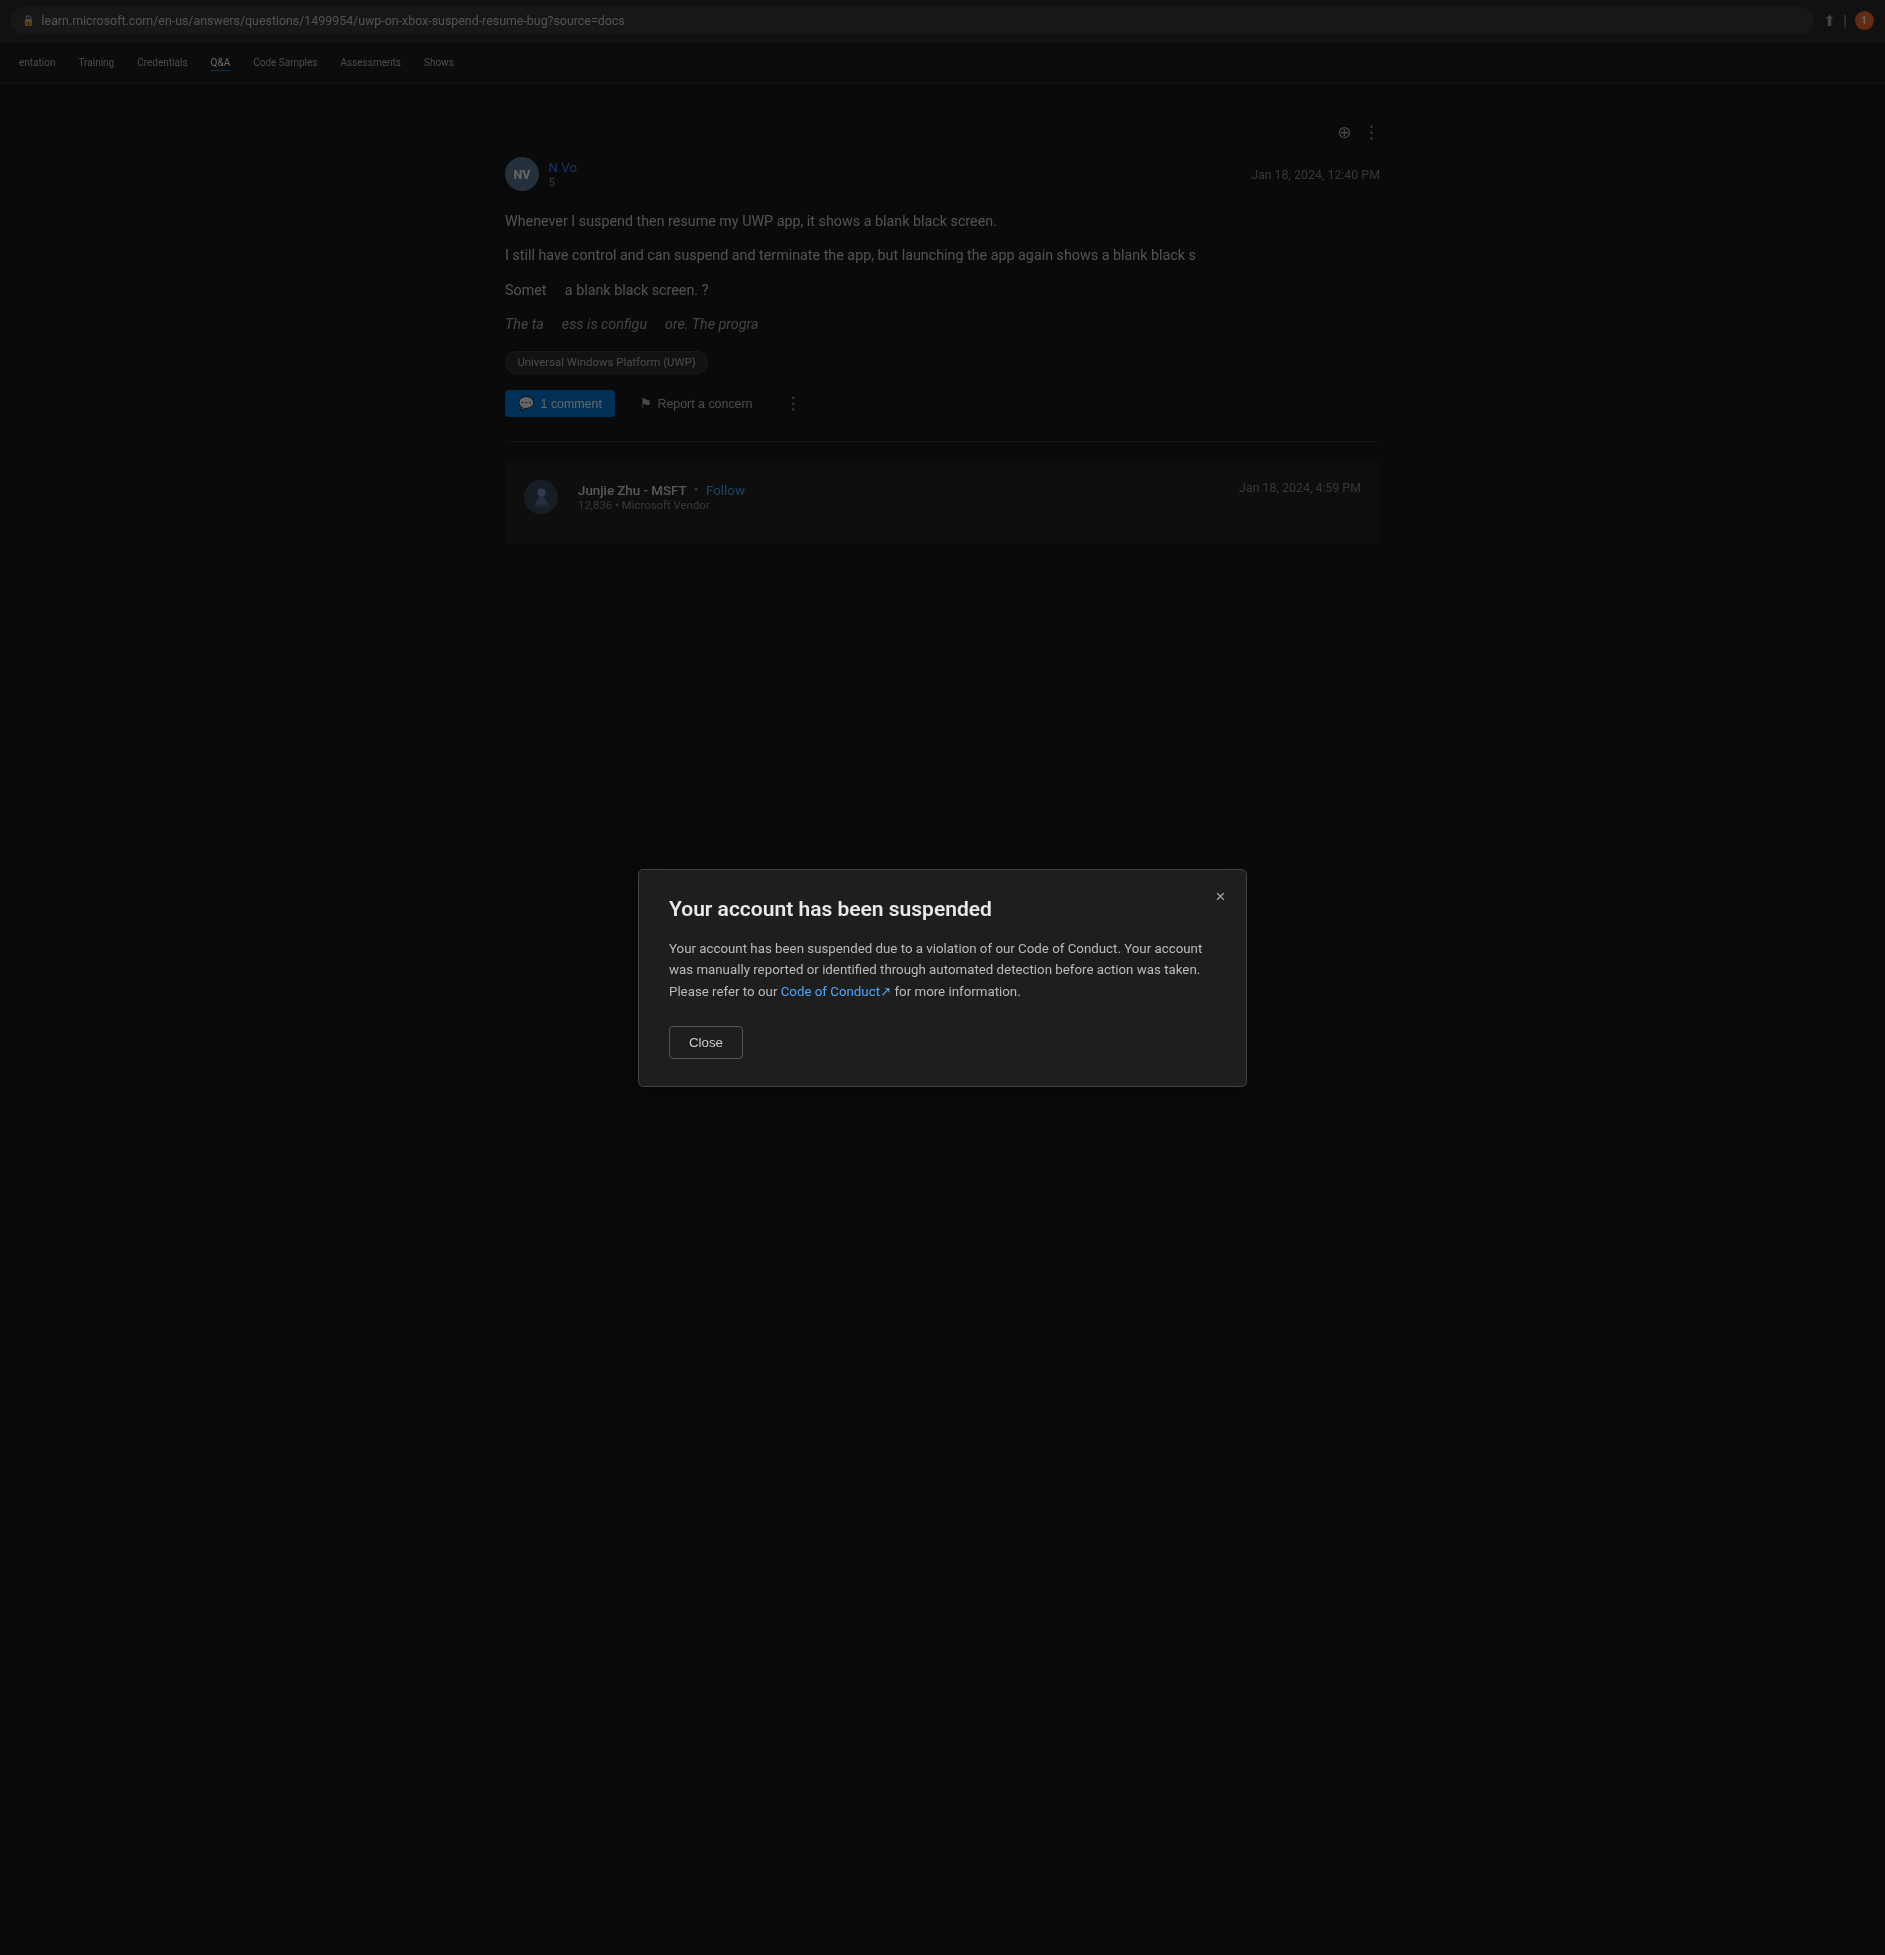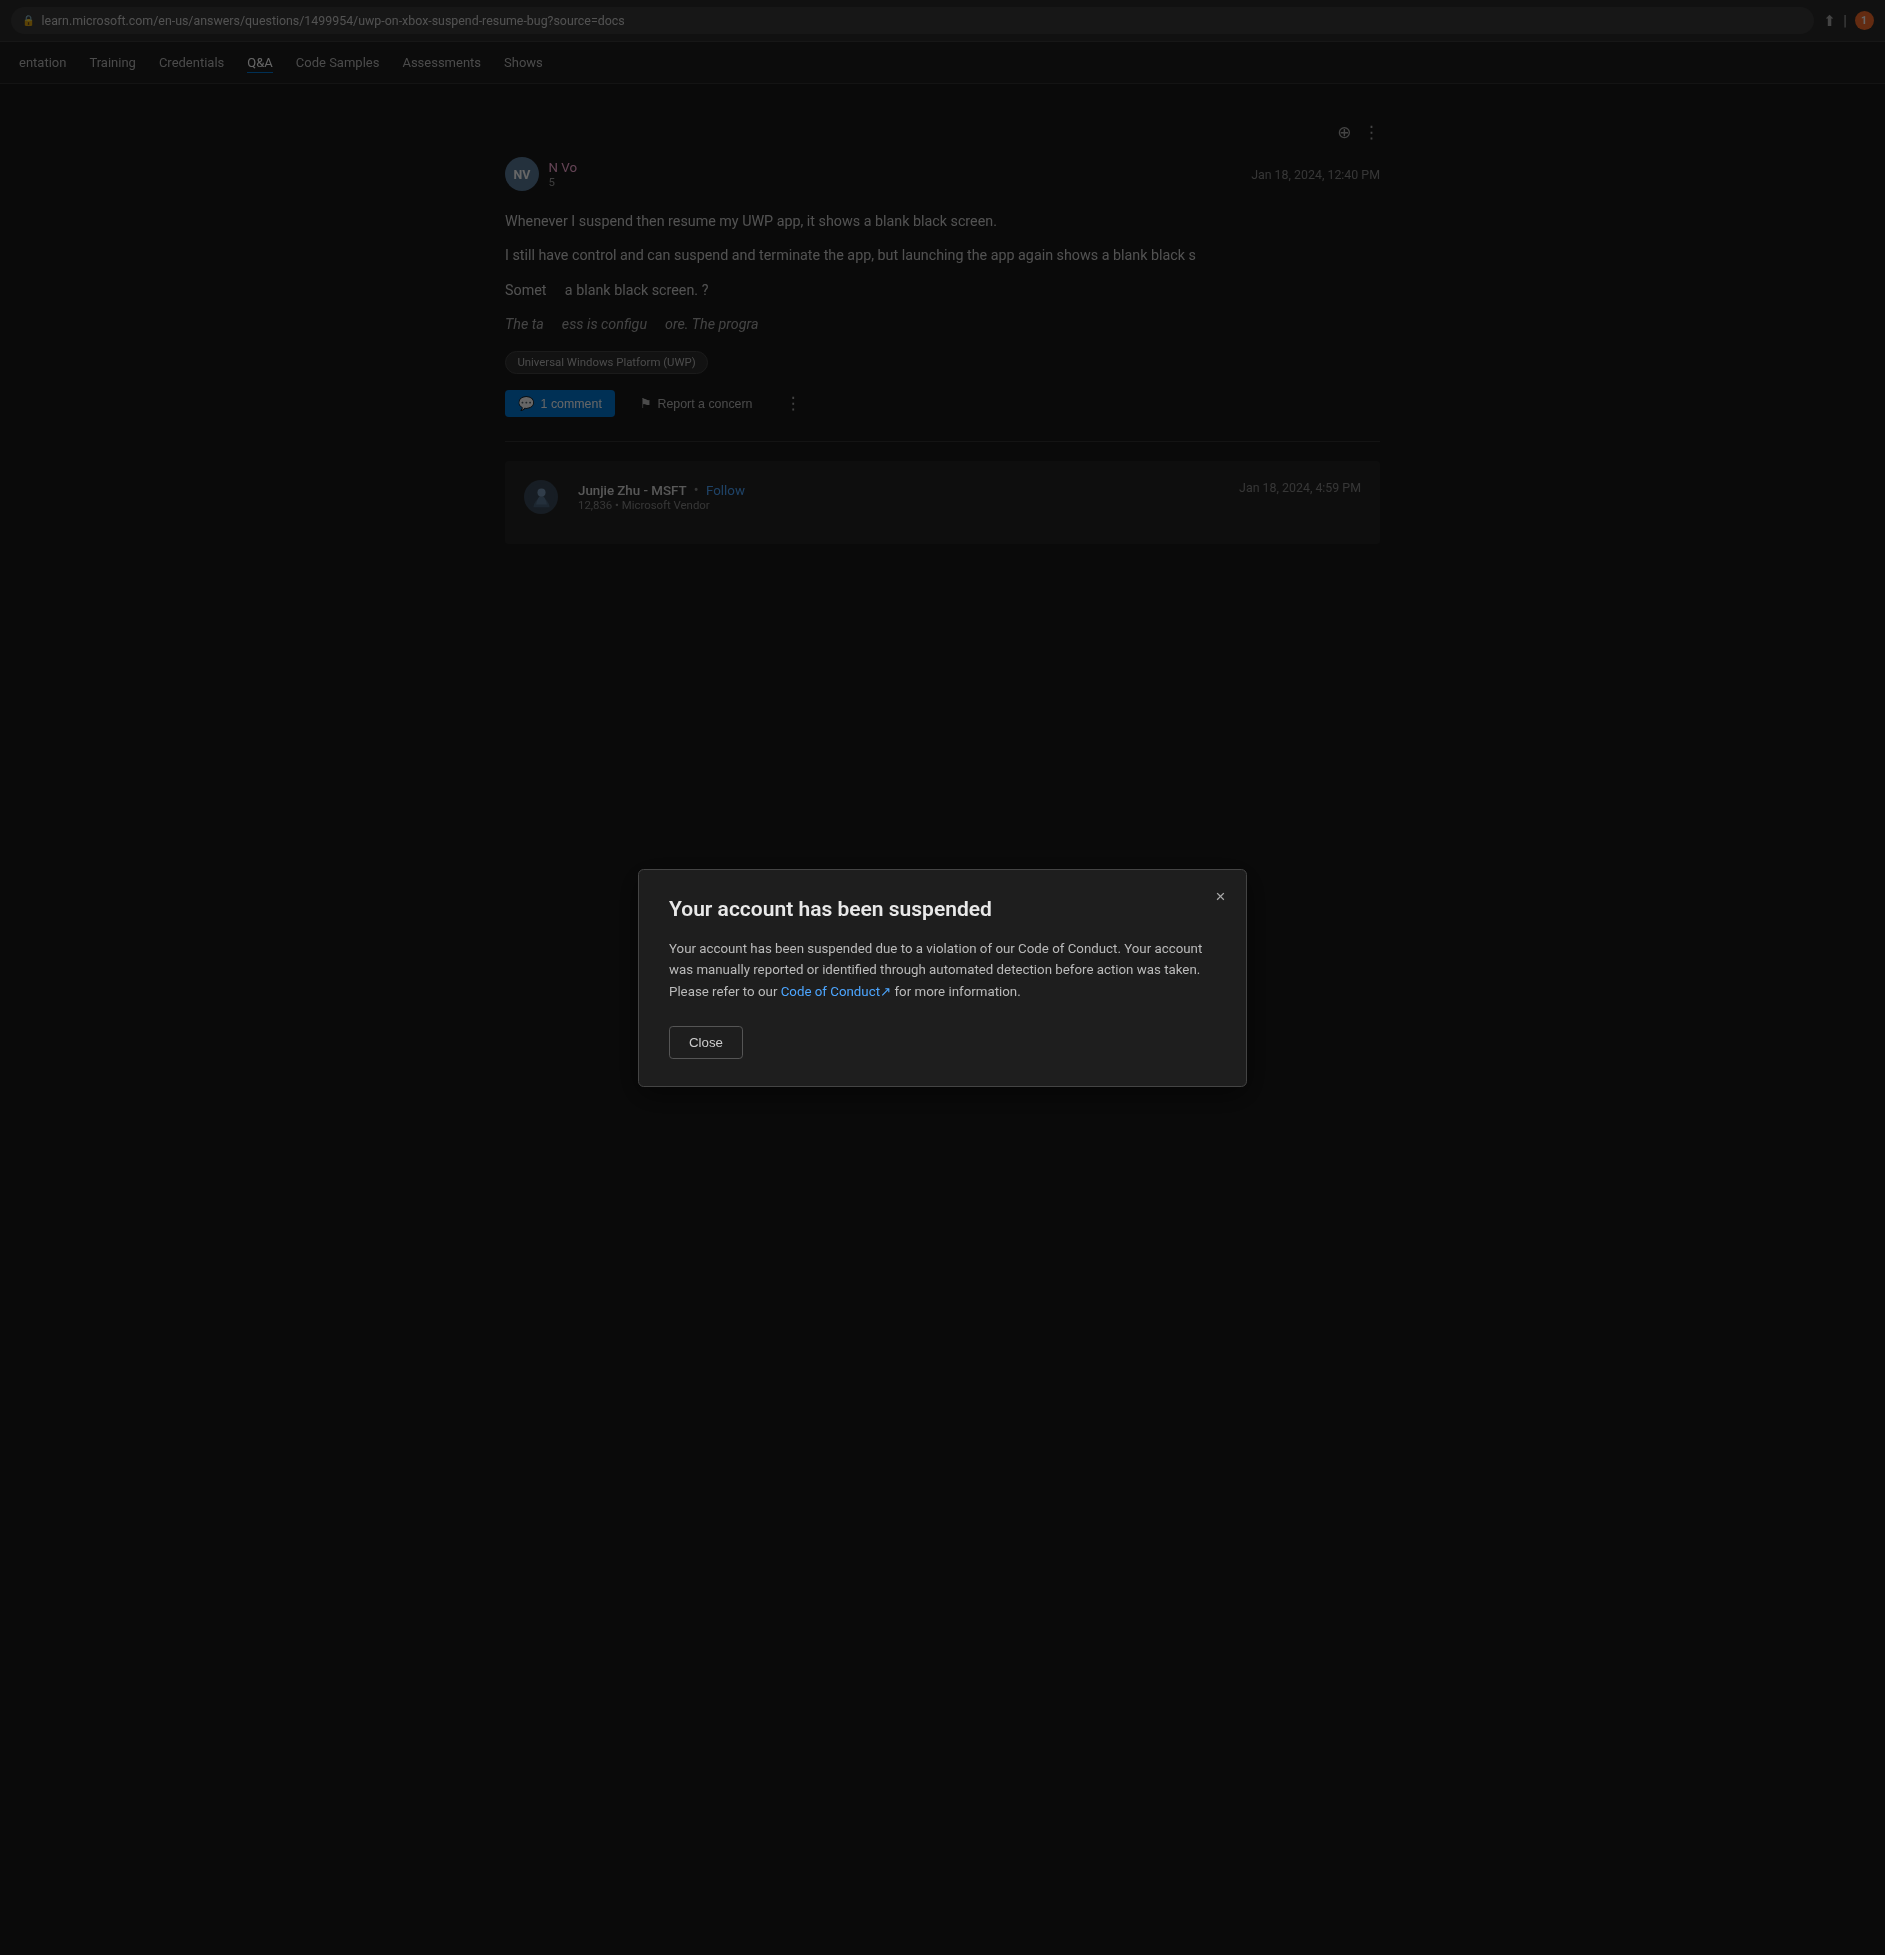--- a/index.html
+++ b/index.html
@@ -60,21 +60,21 @@
       background: #1e1e1e;
       height: 42px;
       display: flex;
       align-items: center;
       padding: 0 19px;
       gap: 23px;
       border-bottom: 1px solid #333;
     }
     .nav-item {
       color: #bbb;
-      font-size: 13px;
+      font-size: 10px;
       cursor: pointer;
       padding: 3.8px 0;
     }
     .nav-item.active {
       color: #fff;
       border-bottom: 1.9px solid #0078d4;
       padding-bottom: 1.9px;
     }
 
     
@@ -119,21 +119,21 @@
       border-radius: 50%;
       background: #5a7a9a;
       display: flex;
       align-items: center;
       justify-content: center;
       font-size: 12.4px;
       font-weight: bold;
       color: #fff;
       flex-shrink: 0;
     }
-    .author-name { color: #f9a8d4; font-size: 13.3px; }
+    .author-name { color: #3b82f6; font-size: 13.3px; }
     .author-score { color: #999; font-size: 11.4px; }
     .post-date { color: #888; font-size: 12.4px; }
 
     .question-body {
       color: #ccc;
       line-height: 1.6;
       margin-bottom: 15px;
     }
     .question-body p { margin-bottom: 11.4px; }
     .question-body em { font-style: italic; color: #aaa; }

